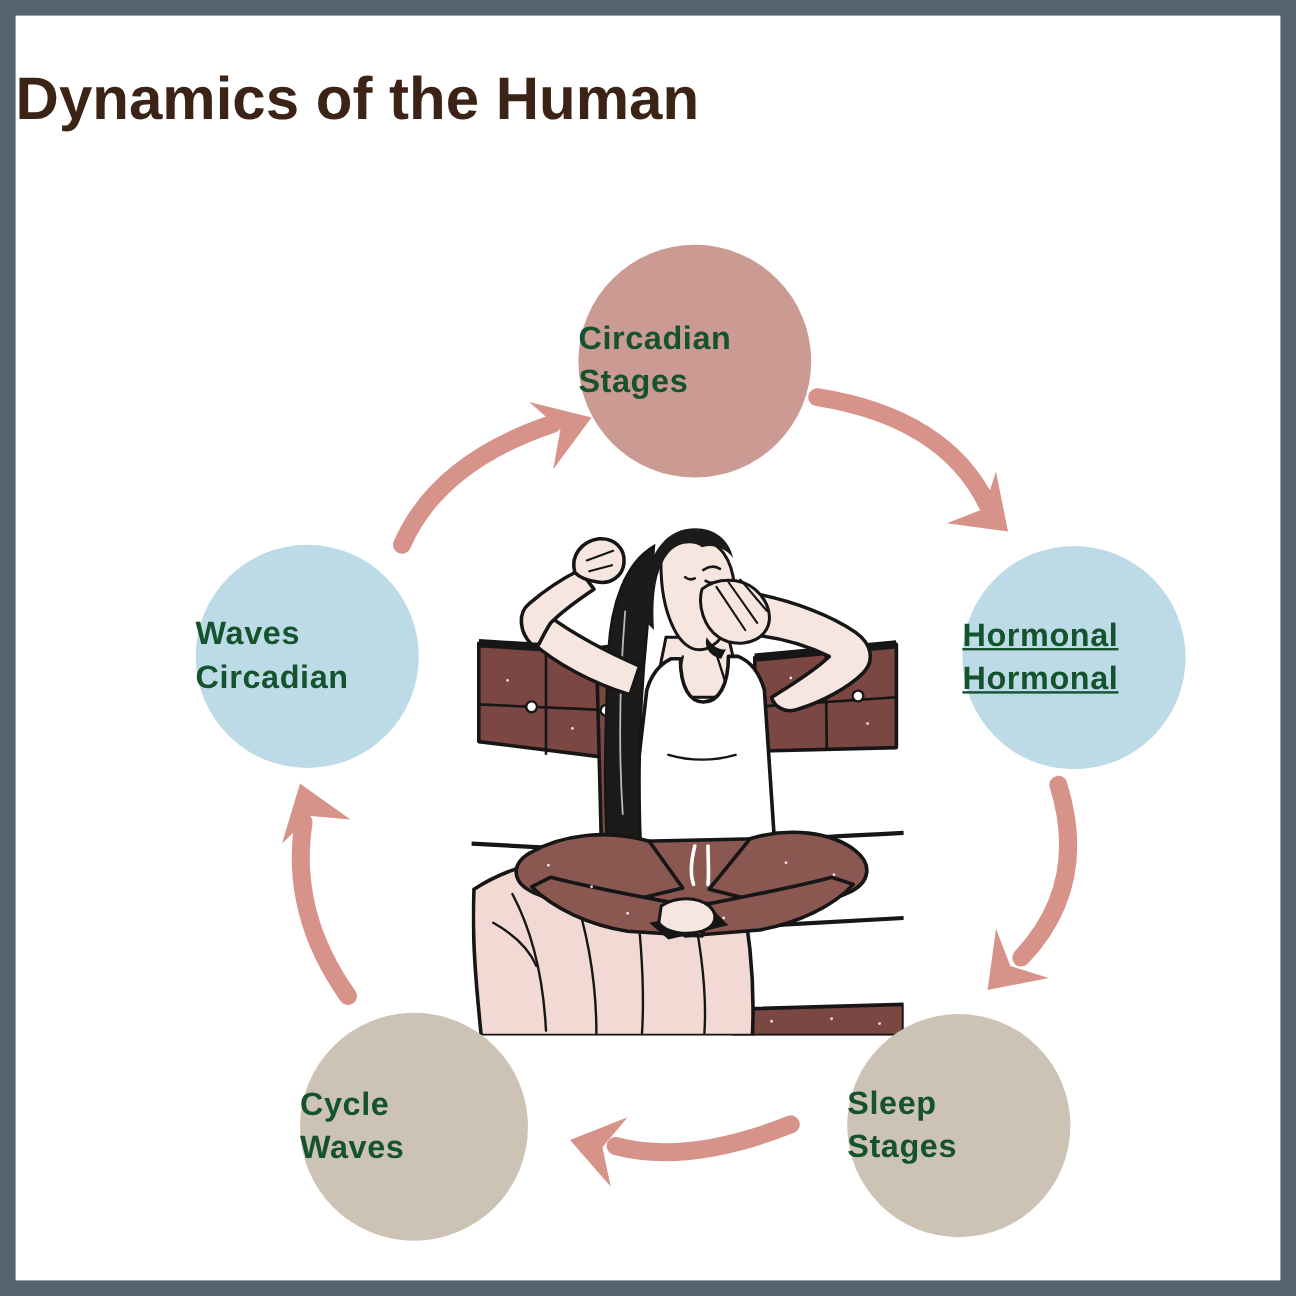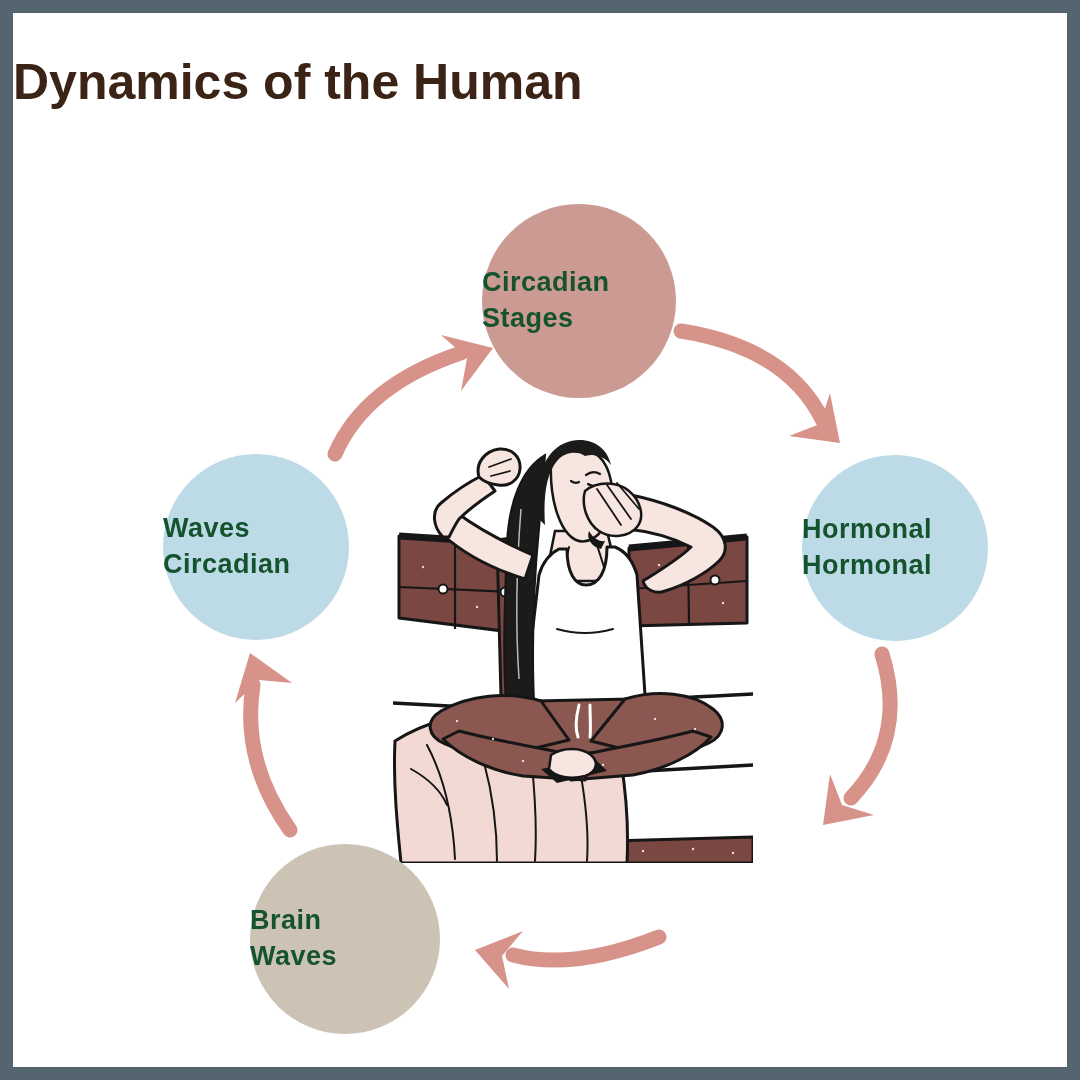--- a/index.html
+++ b/index.html
@@ -39,21 +39,21 @@
     text-align:center;
     z-index:3;
     color:#14532d;
     font-weight:700;
     font-size:27px;
     line-height:1.33;
     letter-spacing:0.5px;
   }
   .node-circadian{left:469px;top:191px;width:194px;height:194px;background:#cb9a93;}
   .node-light{left:150px;top:441px;width:186px;height:186px;background:#bcdbe7;}
-  .node-hormonal{left:789px;top:442px;width:186px;height:186px;background:#bcdbe7;}
+  .node-hormonal{left:789px;top:442px;width:186px;height:186px;background:#bcdbe7;text-decoration:underline;}
   .node-brain{left:237px;top:831px;width:190px;height:190px;background:#cdc3b5;}
   .node-sleep{left:693px;top:832px;width:186px;height:186px;background:#cdc3b5;}
   .arrow-stroke{fill:none;stroke:#d7938a;stroke-width:15;stroke-linecap:round;}
   .arrow-head{fill:#d7938a;stroke:none;}
 </style>
 </head>
 <body>
 
 <div class="canvas">
 
@@ -212,23 +212,27 @@
   <div class="node node-circadian">
     <div>Circadian</div>
     <div>Stages</div>
   </div>
 
   <div class="node node-hormonal">
     <div>Hormonal</div>
     <div>Hormonal</div>
   </div>
 
+  <div class="node node-sleep">
+    <div>Sleep</div>
+    <div>Stages</div>
+  </div>
 
   <div class="node node-brain">
-    <div>Brain</div>
+    <div>Cycle</div>
     <div>Waves</div>
   </div>
 
   <div class="node node-light">
     <div>Waves</div>
     <div>Circadian</div>
   </div>
 
 </div>
 

